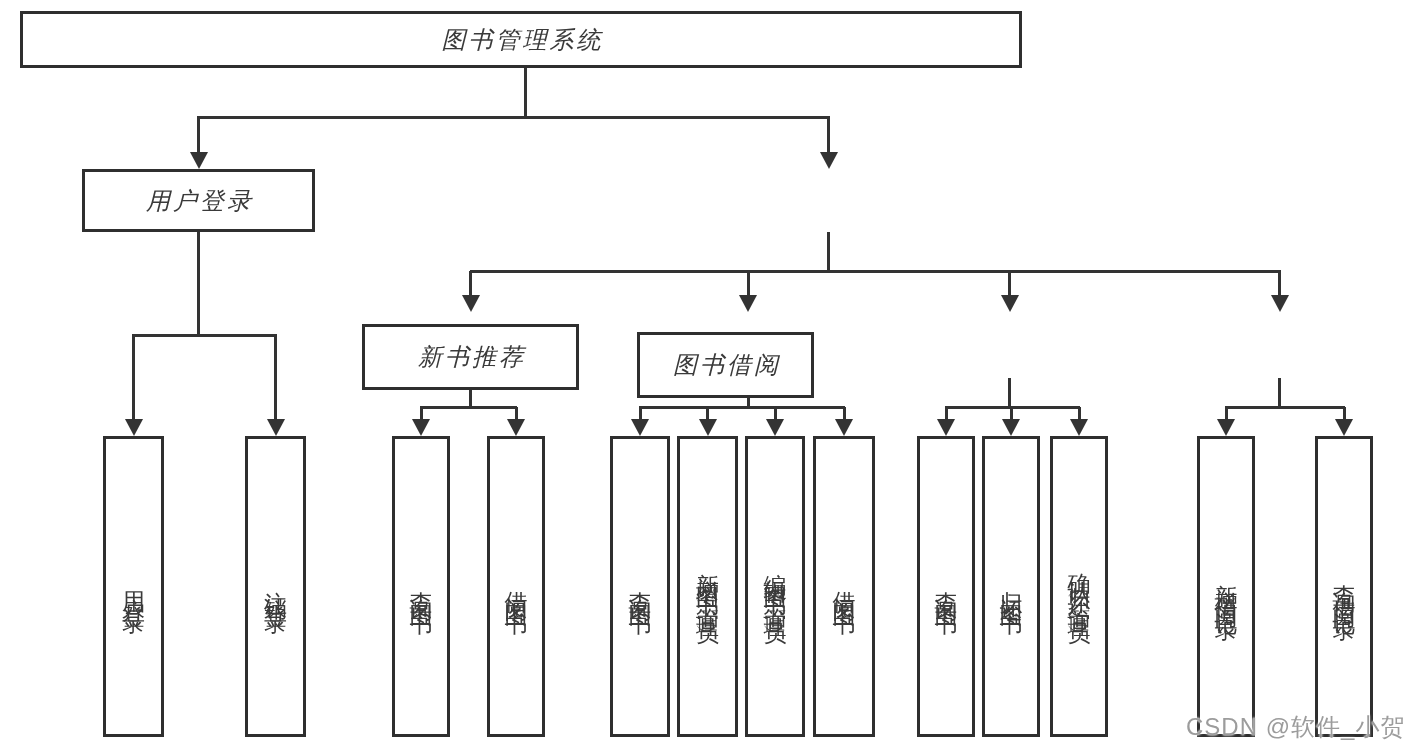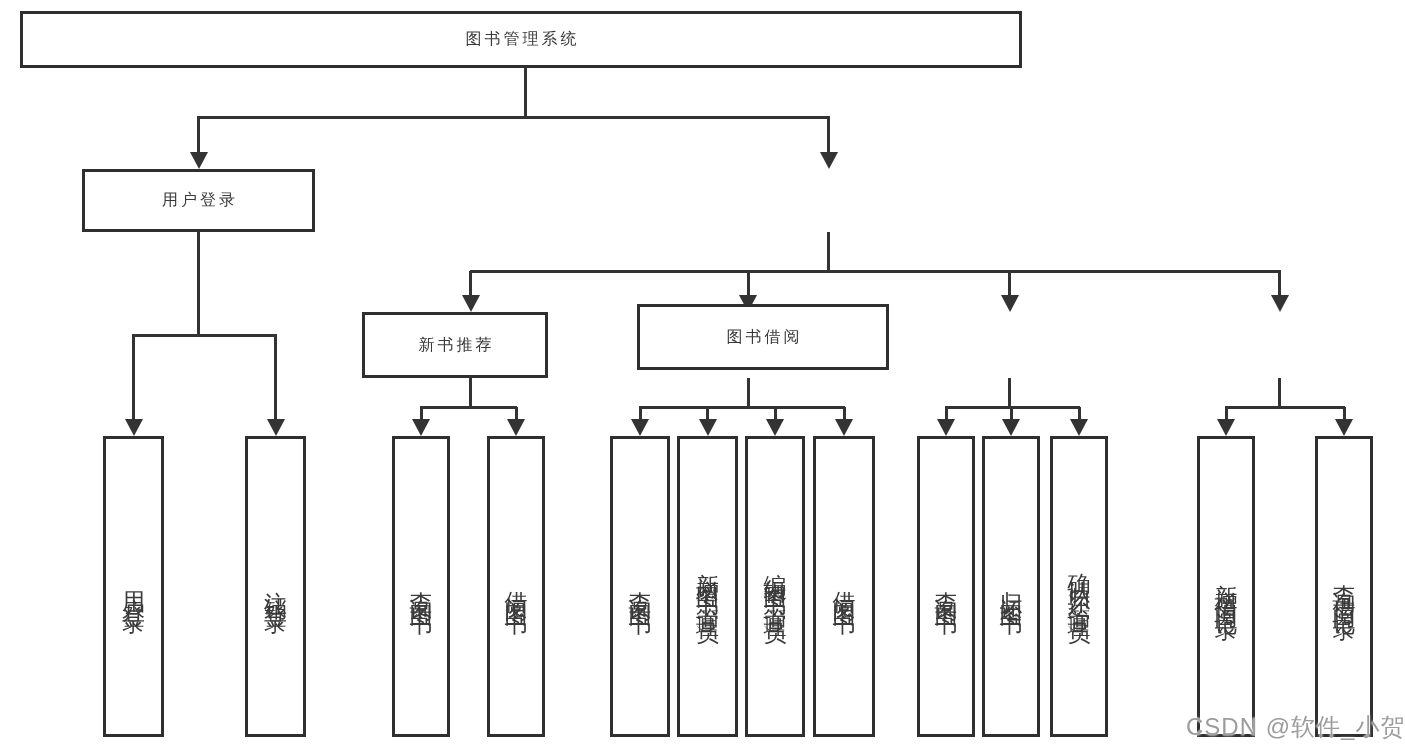--- a/index.html
+++ b/index.html
@@ -22,21 +22,21 @@
   .vline{position:absolute;width:3px;margin-left:-1.5px;background:var(--line);}
   .hline{position:absolute;height:3px;margin-top:-1.5px;background:var(--line);}
   .arrow{position:absolute;width:18px;margin-left:-9px;}
   .arrow::before{content:"";position:absolute;left:50%;margin-left:-1.5px;width:3px;top:0;bottom:13px;background:var(--line);}
   .arrow::after{content:"";position:absolute;left:50%;margin-left:-9px;bottom:0;width:0;height:0;
     border-left:9px solid transparent;border-right:9px solid transparent;border-top:17px solid var(--line);}
 
   
   .node{position:absolute;box-sizing:border-box;background:#fff;border:3px solid var(--border);
     display:flex;align-items:center;justify-content:center;color:var(--text);}
-  .node.h{font-size:16px;letter-spacing:3px;text-indent:3px;white-space:nowrap;}
+  .node.h{font-size:24px;letter-spacing:3px;text-indent:3px;white-space:nowrap;font-style:italic;}
   .node.v span{writing-mode:vertical-rl;text-orientation:mixed;font-size:23px;line-height:1;
     letter-spacing:7px;white-space:nowrap;}
 
   .watermark{position:absolute;left:1186px;top:711px;z-index:10;font-size:24px;
     color:var(--watermark);letter-spacing:1px;white-space:nowrap;
     text-shadow:0 0 2px #fff,0 0 3px #fff;}
 </style>
 </head>
 <body>
 
@@ -83,24 +83,24 @@
   <div class="arrow" style="left:1344px;top:407px;height:29px"></div>
 
   <div class="node h" style="left:20px;top:11px;width:1002px;height:57px">
     <span>图书管理系统</span>
   </div>
 
   <div class="node h" style="left:82px;top:169px;width:233px;height:63px">
     <span>用户登录</span>
   </div>
 
-  <div class="node h" style="left:362px;top:312px;width:186px;height:66px">
+  <div class="node h" style="left:362px;top:324px;width:217px;height:66px">
     <span>新书推荐</span>
   </div>
-  <div class="node h" style="left:637px;top:304px;width:252px;height:66px">
+  <div class="node h" style="left:637px;top:332px;width:177px;height:66px">
     <span>图书借阅</span>
   </div>
 
   <div class="node v" style="left:103px;top:436px;width:61px;height:301px">
     <span>用户登录</span>
   </div>
   <div class="node v" style="left:245px;top:436px;width:61px;height:301px">
     <span>注销登录</span>
   </div>
 

